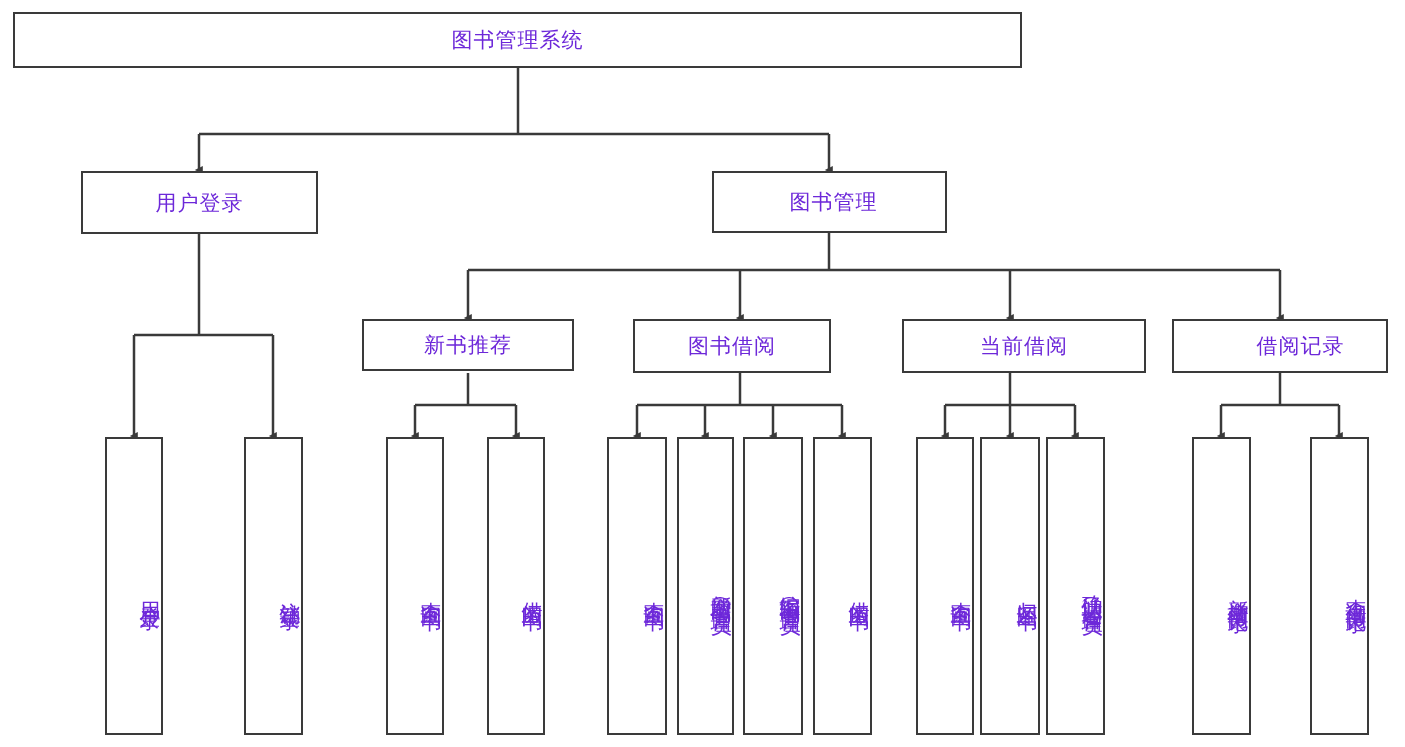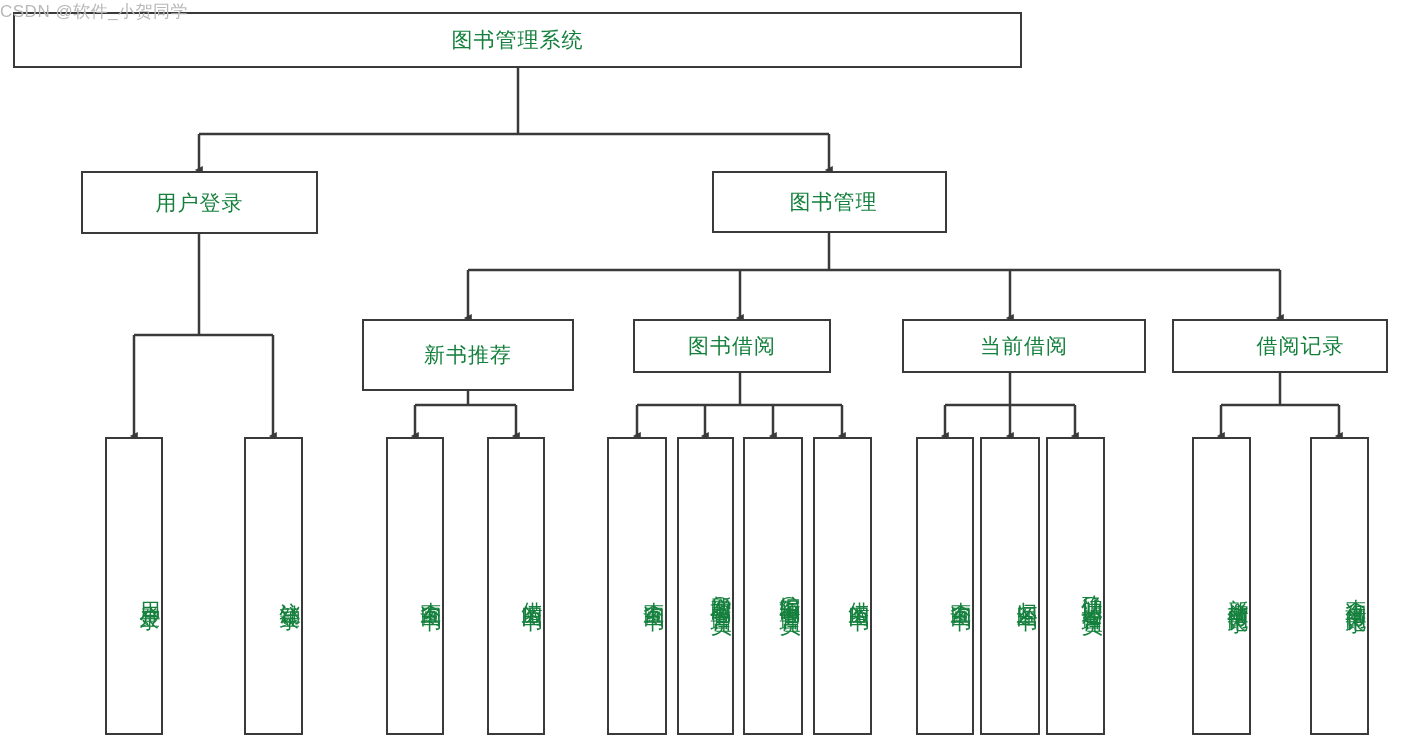--- a/index.html
+++ b/index.html
@@ -18,21 +18,21 @@
     overflow: hidden;
   }
   .node-box {
     position: absolute;
     box-sizing: border-box;
     border: 2.5px solid #3a3a3a;
     background: #ffffff;
     display: flex;
     align-items: center;
     justify-content: center;
-    color: #15803d;
+    color: #6d28d9;
     text-align: center;
   }
   .node-box.horizontal {
     font-size: 21px;
     letter-spacing: 1px;
   }
   .node-box.vertical {
     writing-mode: vertical-rl;
     text-orientation: upright;
     font-size: 21px;
@@ -117,21 +117,21 @@
   <div id="nodes-layer">
       <div class="node-box horizontal" style="left: 13px; top: 12px; width: 1009px; height: 56px;">
         <span class="node-label">图书管理系统</span>
       </div>
       <div class="node-box horizontal" style="left: 81px; top: 171px; width: 237px; height: 63px;">
         <span class="node-label">用户登录</span>
       </div>
       <div class="node-box horizontal" style="left: 712px; top: 171px; width: 235px; height: 62px; padding-left: 8px;">
         <span class="node-label">图书管理</span>
       </div>
-      <div class="node-box horizontal" style="left: 362px; top: 319px; width: 212px; height: 72px;">
+      <div class="node-box horizontal" style="left: 362px; top: 319px; width: 212px; height: 52px;">
         <span class="node-label">新书推荐</span>
       </div>
       <div class="node-box horizontal" style="left: 633px; top: 319px; width: 198px; height: 54px;">
         <span class="node-label">图书借阅</span>
       </div>
       <div class="node-box horizontal" style="left: 902px; top: 319px; width: 244px; height: 54px;">
         <span class="node-label">当前借阅</span>
       </div>
       <div class="node-box horizontal" style="left: 1172px; top: 319px; width: 216px; height: 54px; padding-left: 41px;">
         <span class="node-label">借阅记录</span>
@@ -170,15 +170,14 @@
         <span class="node-label">确认归还（管理员）</span>
       </div>
       <div class="node-box vertical" style="left: 1192px; top: 437px; width: 59px; height: 298px;">
         <span class="node-label">新增借阅记录</span>
       </div>
       <div class="node-box vertical" style="left: 1310px; top: 437px; width: 59px; height: 298px;">
         <span class="node-label">查询借阅记录</span>
       </div>
     </div>
 
-  <div class="watermark">CSDN @软件_小贺同学</div>
 
 </div>
 
 </body></html>

